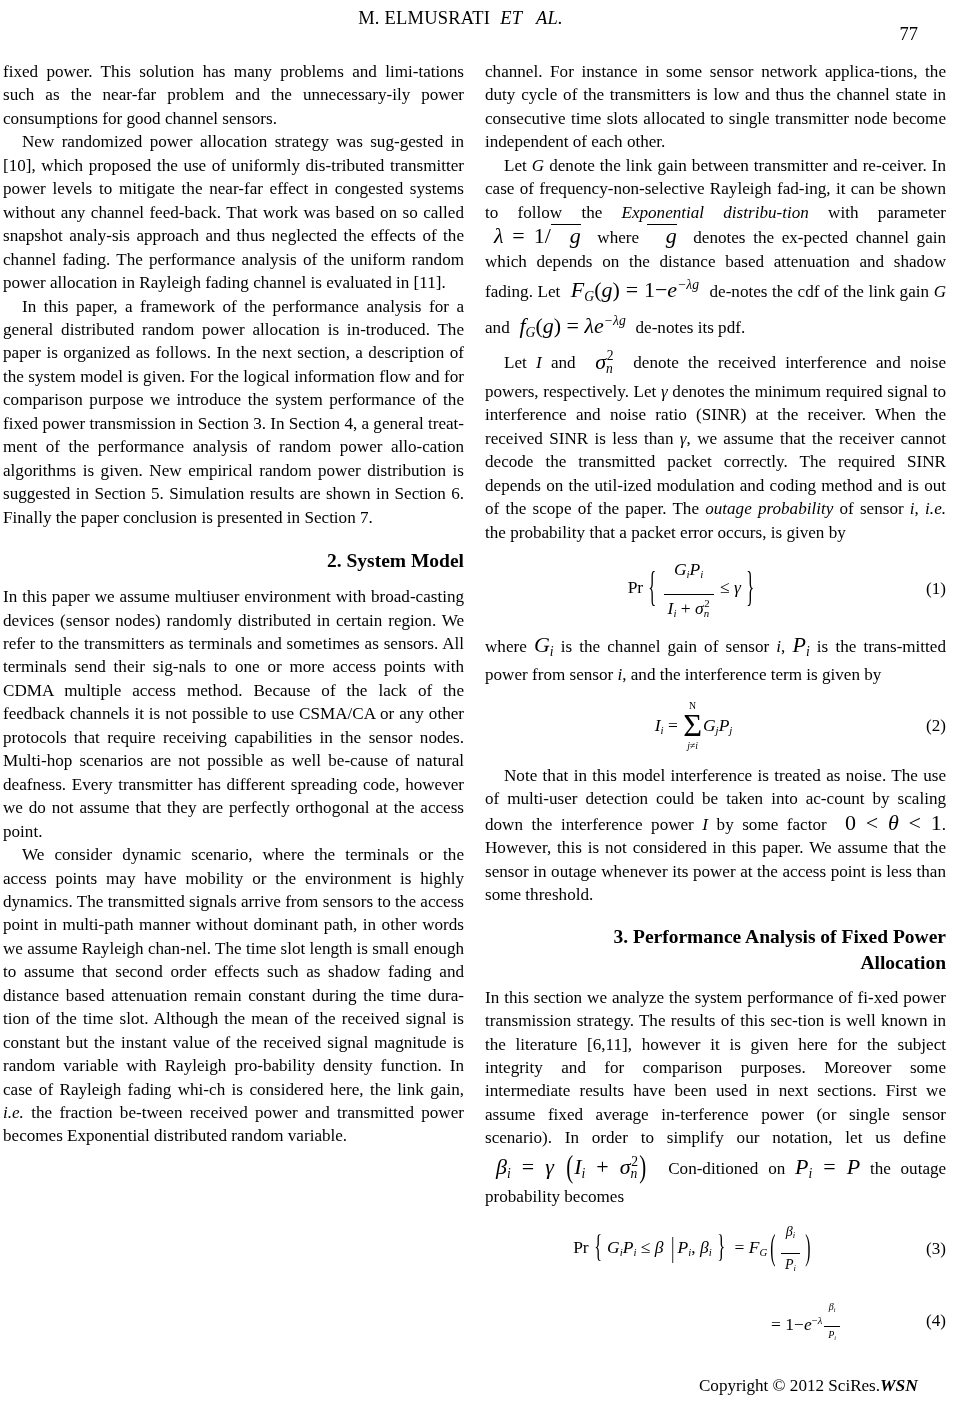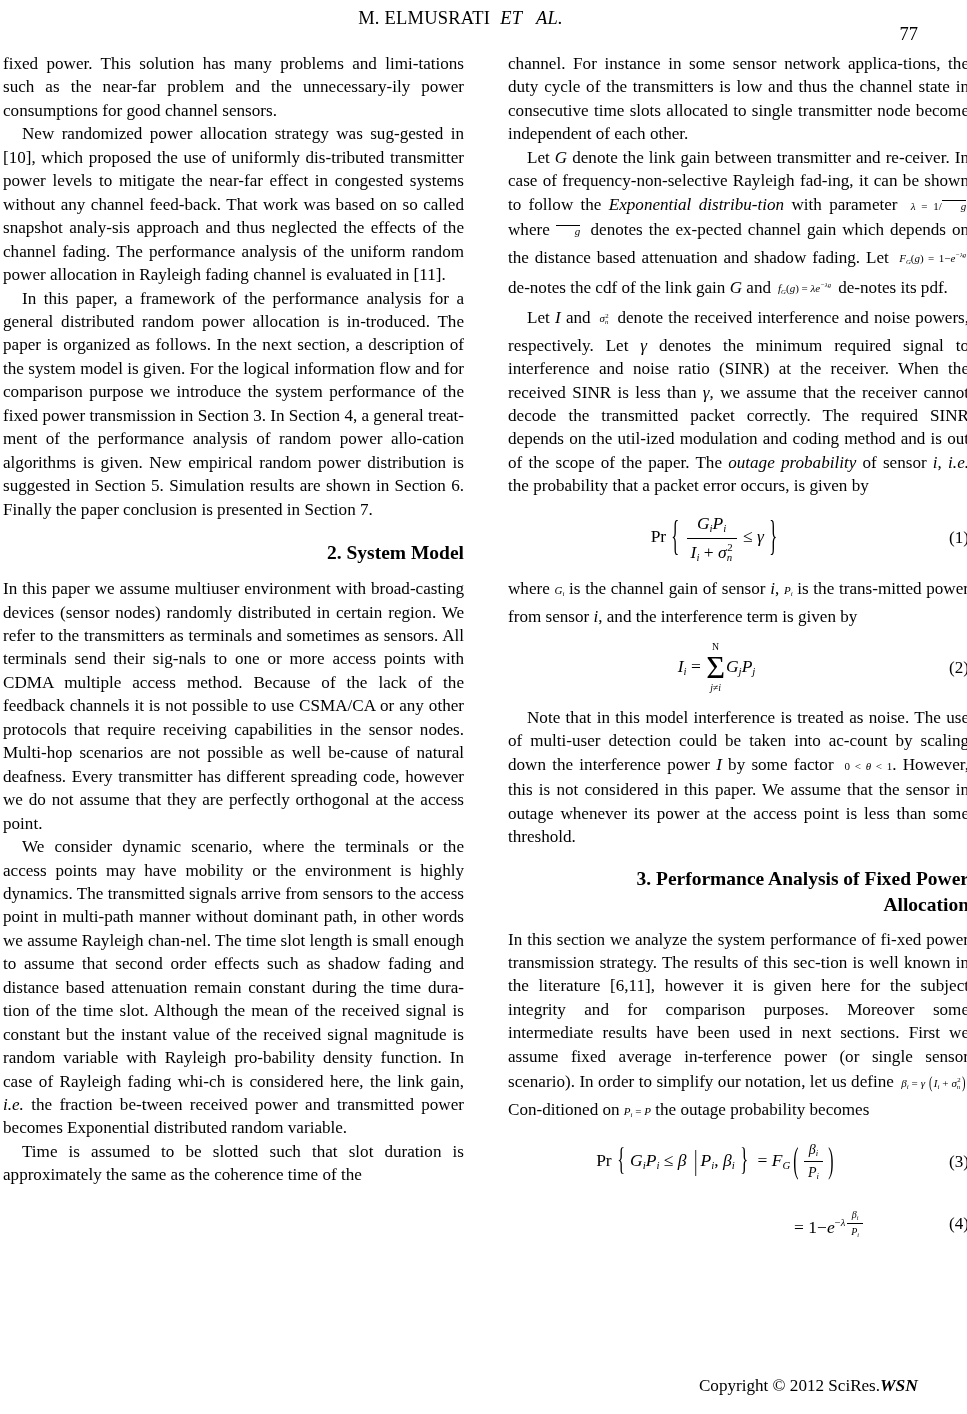--- a/index.html
+++ b/index.html
@@ -46,26 +46,26 @@
   .runhead-page {
     position: absolute;
     right: 0;
     top: 16px;
     font-size: 18.5px;
   }
 
   
   .columns {
     position: absolute;
-    top: 52px;
+    top: 60px;
     left: 3px;
     width: 961px;
     height: 1290px;
     display: flex;
-    gap: 44px;
+    gap: 21px;
   }
   .col {
     width: 461px;
     flex: 0 0 461px;
   }
 
   p {
     margin: 0;
     font-size: 17.1px;
     line-height: 23.45px;
@@ -123,21 +123,21 @@
   .mi { font-style: italic; font-family: "Liberation Serif", serif; }
   .mr { font-style: normal; }
   .mfrac {
     display: inline-block;
     vertical-align: middle;
     text-align: center;
     margin: 0 2px;
   }
   .mfrac > .num {
     display: block;
-    padding: 0 4px 2px 4px;
+    padding: 0 4px 12px 4px;
     border-bottom: 1.1px solid #000;
     line-height: 1.28;
   }
   .mfrac > .den {
     display: block;
     padding: 2px 4px 0 4px;
     line-height: 1.28;
   }
   .mfrac.small { font-size: 0.80em; }
   sup.ex { font-size: 0.62em; vertical-align: super; font-style: italic; }
@@ -180,21 +180,21 @@
   .sum .lim {
     font-size: 0.56em;
     font-style: italic;
     line-height: 1.1;
   }
   .sum .sig {
     font-size: 1.85em;
     line-height: 0.92;
     font-style: normal;
   }
-  .inlmath { white-space: nowrap; font-size: 11px; }
+  .inlmath { white-space: nowrap; font-size: 22px; }
   .it { font-style: italic; }
 
   
   .footer {
     position: absolute;
     left: 3px;
     right: 4px;
     bottom: 18px;
     display: flex;
     align-items: baseline;
@@ -226,21 +226,20 @@
       <p class="indent">In this paper, a framework of the performance analysis for a general distributed random power allocation is in-troduced. The paper is organized as follows. In the next section, a description of the system model is given. For the logical information flow and for comparison purpose we introduce the system performance of the fixed power transmission in Section 3. In Section 4, a general treat-ment of the performance analysis of random power allo-cation algorithms is given. New empirical random power distribution is suggested in Section 5. Simulation results are shown in Section 6. Finally the paper conclusion is presented in Section 7.</p>
 
       <div class="sec-space-before"></div>
       <h2 class="section">2. System Model</h2>
       <div class="sec-space-after"></div>
 
       <p class="noindent">In this paper we assume multiuser environment with broad-casting devices (sensor nodes) randomly distributed in certain region. We refer to the transmitters as terminals and sometimes as sensors. All terminals send their sig-nals to one or more access points with CDMA multiple access method. Because of the lack of the feedback channels it is not possible to use CSMA/CA or any other protocols that require receiving capabilities in the sensor nodes. Multi-hop scenarios are not possible as well be-cause of natural deafness. Every transmitter has different spreading code, however we do not assume that they are perfectly orthogonal at the access point.</p>
 
       <p class="indent"><span>We consider dynamic scenario, where the terminals or the access points may have mobility or the environment is highly dynamics. The transmitted signals arrive from sensors to the access point in multi-path manner without dominant path, in other words we assume Rayleigh chan-nel. The time slot length is small enough to assume that second order effects such as shadow fading and distance based attenuation remain constant during the time dura-tion of the time slot. Although the mean of the received signal is constant but the instant value of the received signal magnitude is random variable with Rayleigh pro-bability density function. In case of Rayleigh fading whi-ch is considered here, the link gain, </span><span class="it">i.e.</span><span> the fraction be-tween received power and transmitted power becomes Exponential distributed random variable.</span></p>
 
-      <p class="indent">Time is assumed to be slotted such that slot duration is approximately the same as the coherence time of the</p>
     </div>
 
     <div class="col">
 
       <p class="noindent">channel. For instance in some sensor network applica-tions, the duty cycle of the transmitters is low and thus the channel state in consecutive time slots allocated to single transmitter node become independent of each other.</p>
 
       <p class="indent"><span>Let </span><span class="mi">G</span><span> denote the link gain between transmitter and re-ceiver. In case of frequency-non-selective Rayleigh fad-ing, it can be shown to follow the </span><span class="it">Exponential distribu-tion</span><span> with parameter </span><span class="inlmath">&nbsp;<span class="mi">λ</span> <span class="mr">=</span> <span class="mr">1</span><span class="mr">/</span><span class="ovl mi">g</span>&nbsp;</span><span> where </span><span class="inlmath"><span class="ovl mi">g</span>&nbsp;</span><span> denotes the ex-pected channel gain which depends on the distance based attenuation and shadow fading. Let </span><span class="inlmath">&nbsp;<span class="mi">F</span><sub class="ix" style="font-style:italic">G</sub><span class="mr">(</span><span class="mi">g</span><span class="mr">)</span> <span class="mr">=</span> <span class="mr">1</span><span class="mr">−</span><span class="mi">e</span><sup class="ex">−λ<span style="font-style:italic">g</span></sup>&nbsp;</span><span> de-notes the cdf of the link gain </span><span class="mi">G</span><span> and </span><span class="inlmath">&nbsp;<span class="mi">f</span><sub class="ix" style="font-style:italic">G</sub><span class="mr">(</span><span class="mi">g</span><span class="mr">)</span> <span class="mr">=</span> <span class="mi">λ</span><span class="mi">e</span><sup class="ex">−λ<span style="font-style:italic">g</span></sup>&nbsp;</span><span> de-notes its pdf.</span></p>
 
       <p class="indent"><span>Let </span><span class="mi">I</span><span> and </span><span class="inlmath">&nbsp;<span class="mi">σ</span><sub class="ix">n</sub><sup class="nx" style="margin-left:-0.45em">2</sup>&nbsp;</span><span> denote the received interference and noise powers, respectively. Let </span><span class="mi">γ</span><span> denotes the minimum required signal to interference and noise ratio (SINR) at the receiver. When the received SINR is less than </span><span class="mi">γ</span><span>, we assume that the receiver cannot decode the transmitted packet correctly. The required SINR depends on the util-ized modulation and coding method and is out of the scope of the paper. The </span><span class="it">outage probability</span><span> of sensor </span><span class="mi">i</span><span>, </span><span class="it">i.e.</span><span> the probability that a packet error occurs, is given by</span></p>
 

